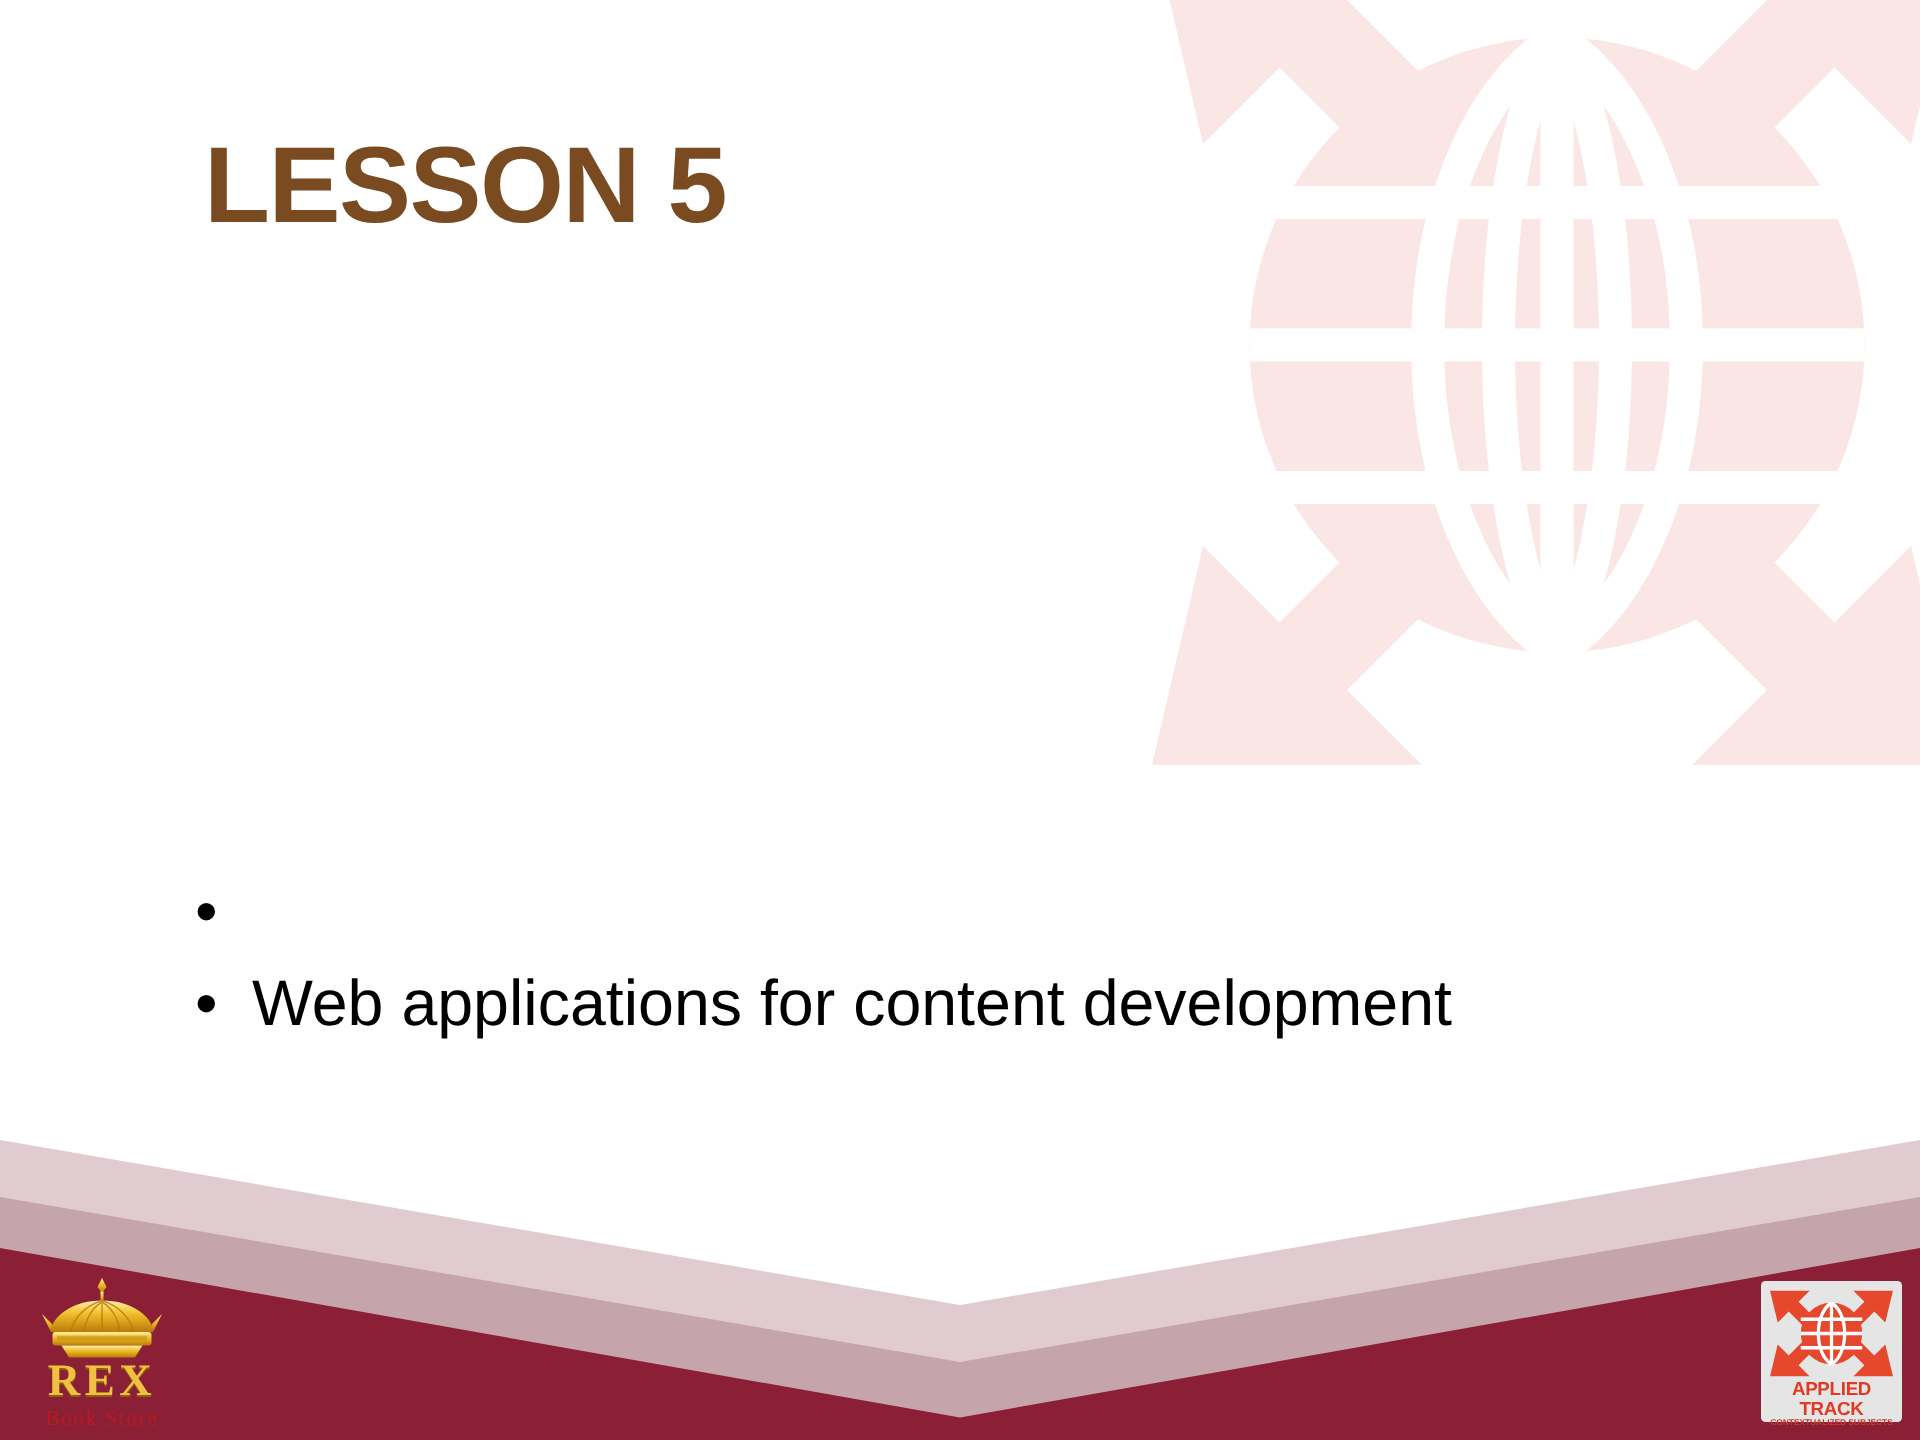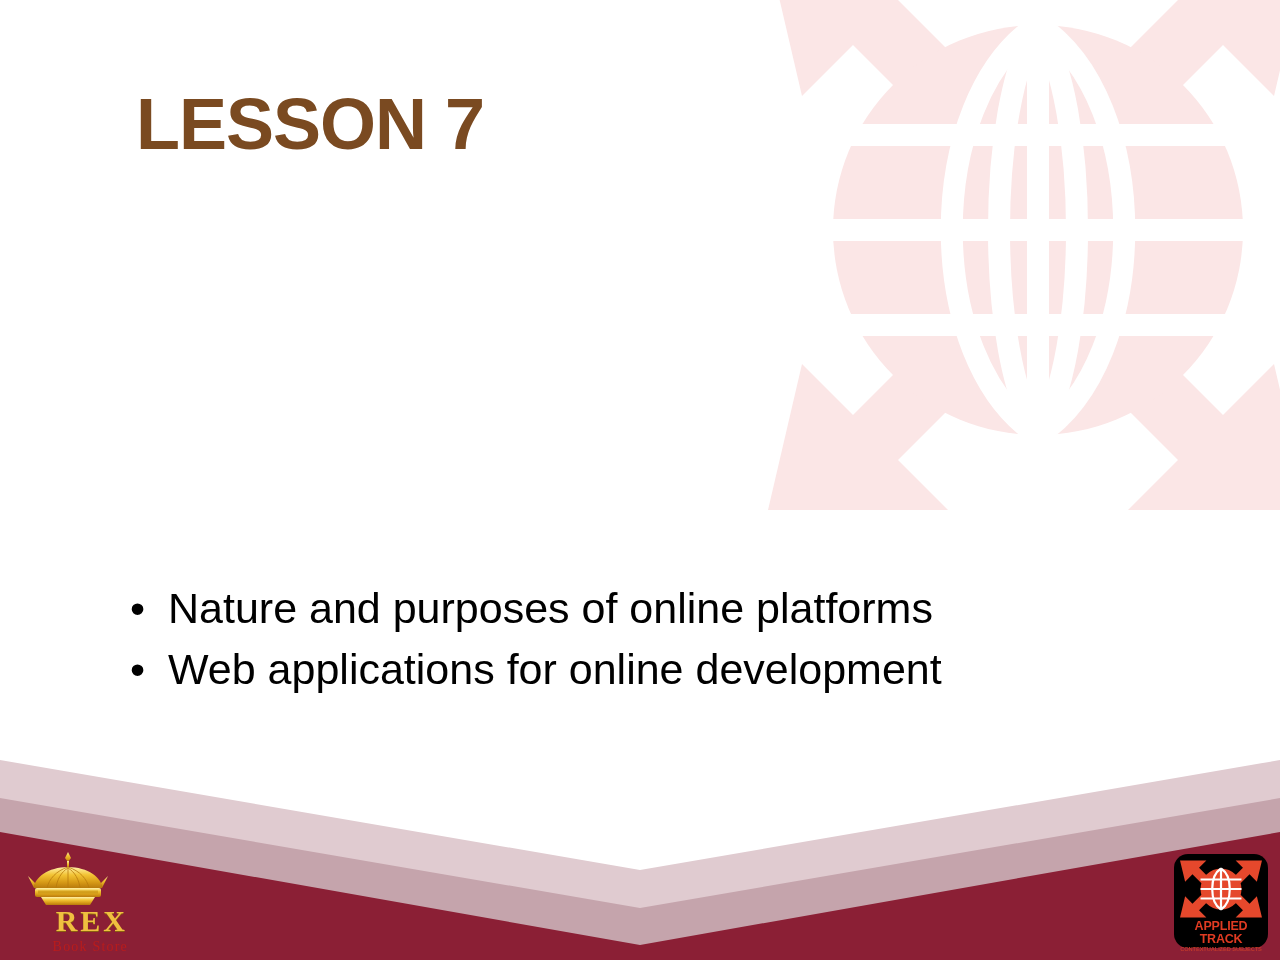--- a/index.html
+++ b/index.html
@@ -105,21 +105,21 @@
   }
 
   
   .rex-logo {
     position: absolute;
     left: 8px;
     bottom: 2px;
     width: 120px;
     height: 106px;
     z-index: 3;
-    text-align: right;
+    text-align: center;
   }
   .rex-crown { width: 120px; height: 56px; display: block; }
   .rex-name {
     font-family: "Liberation Serif", serif;
     font-size: 30px;
     font-weight: bold;
     color: #f0c040;
     letter-spacing: 3px;
     line-height: 1;
     margin-top: -2px;
@@ -134,22 +134,22 @@
     margin-top: 4px;
   }
 
   
   .at-badge {
     position: absolute;
     right: 12px;
     bottom: 12px;
     width: 94px;
     height: 94px;
-    background: #000000;
-    border-radius: 14px;
+    background: #e5e5e5;
+    border-radius: 3px;
     z-index: 3;
     box-sizing: border-box;
     padding: 5px 3px 3px 3px;
   }
   .at-badge .at-mark { width: 88px; height: 60px; display: block; margin: 0 auto; }
   .at-title {
     font-size: 12.5px;
     font-weight: bold;
     color: #e03b22;
     text-align: center;
@@ -207,31 +207,30 @@
       <polygon points="0,20 640,130 1280,20 1280,220 0,220" fill="#E0CBD0"></polygon>
 
       <polygon points="0,58 640,168 1280,58 1280,220 0,220" fill="#C5A4AC"></polygon>
 
       <polygon points="0,92 640,205 1280,92 1280,220 0,220" fill="#8B1F35"></polygon>
     </svg>
   </div>
 
   <div class="content">
 
-    <div class="lesson-label">LESSON 7</div>
+    <div class="lesson-label">LESSON 5</div>
 
 
     <ul class="bullets">
       <li>
         <span class="bul">•</span>
-        <span>Nature and purposes of online platforms</span>
       </li>
       <li>
         <span class="bul">•</span>
-        <span>Web applications for online development</span>
+        <span>Web applications for content development</span>
       </li>
     </ul>
 
   </div>
 
   <div class="rex-logo">
     <svg class="rex-crown" viewBox="0 0 120 56" xmlns="http://www.w3.org/2000/svg">
       <defs>
         <linearGradient id="gold" x1="0" y1="0" x2="0" y2="1">
           <stop offset="0%" stop-color="#FFF0A8"></stop>

